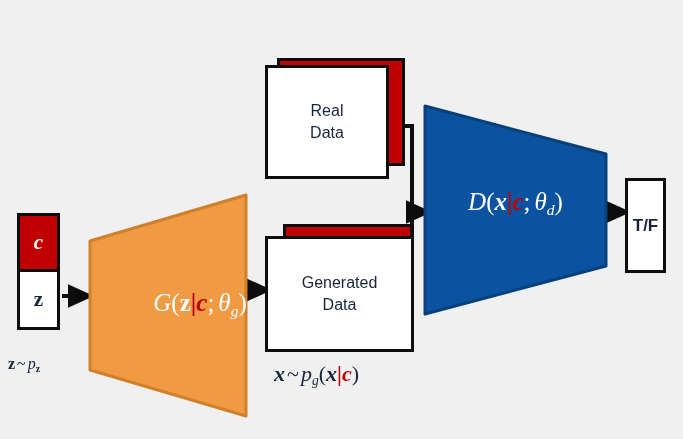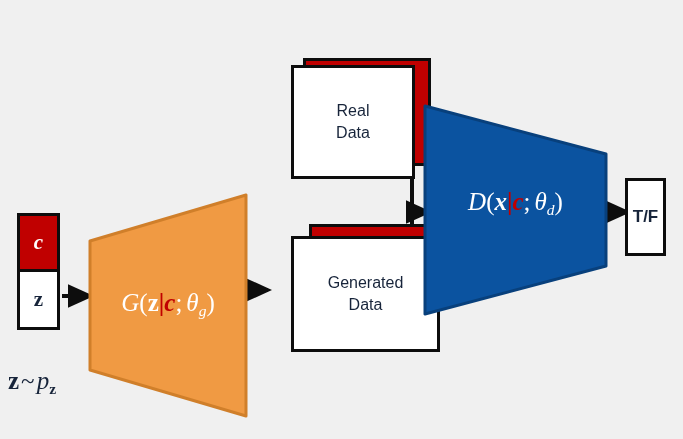--- a/index.html
+++ b/index.html
@@ -47,22 +47,22 @@
   
   #label-pdata {
     left: 274px; top: 20px;
     font-size: 22px;
   }
   #label-pg {
     left: 274px; top: 363px;
     font-size: 22px;
   }
   #label-pz {
-    left: 8px; top: 368px;
-    font-size: 25px;
+    left: 8px; top: 356px;
+    font-size: 16px;
   }
 
   
   #input-vector {
     left: 17px; top: 213px;
     width: 43px; height: 117px;
     border: 3px solid #0d0d0d;
     box-sizing: border-box;
     background: #ffffff;
   }
@@ -97,26 +97,26 @@
   .trap-text {
     position: absolute;
     width: 100%;
     text-align: center;
     color: #ffffff;
     font-family: "Liberation Serif", serif;
     white-space: nowrap;
     line-height: 1;
   }
   #generator   { left: 88px; top: 193px; width: 160px; height: 225px; }
-  #gen-text    { left: 0; top: 97px; font-size: 25px; }
+  #gen-text    { left: 0; top: 97px; font-size: 25px; padding-left: 32px; }
   #discriminator { left: 423px; top: 104px; width: 185px; height: 212px; }
   #disc-text   { left: 0; top: 85px; font-size: 25px; }
 
   
-  .datacard { position: absolute; margin-left: 26px; }
+  .datacard { position: absolute; }
   .card-back {
     position: absolute;
     background: #c00000;
     border: 3px solid #0d0d0d;
     box-sizing: border-box;
   }
   .card-front {
     position: absolute;
     background: #ffffff;
     border: 3px solid #0d0d0d;
@@ -135,21 +135,21 @@
   #card-real .card-back  { left: 12px; top: 0;  width: 128px; height: 108px; }
   #card-real .card-front { left: 0;  top: 7px;  width: 124px; height: 114px; }
 
   #card-gen   { left: 265px; top: 224px; width: 148px; height: 128px; }
   #card-gen .card-back  { left: 18px; top: 0;  width: 130px; height: 118px; }
   #card-gen .card-front { left: 0;  top: 12px; width: 149px; height: 116px; }
 
   
   #tf-box {
     left: 625px; top: 178px;
-    width: 41px; height: 78px;
+    width: 41px; height: 95px;
     background: #ffffff;
     border: 3px solid #0d0d0d;
     box-sizing: border-box;
     display: flex; align-items: center; justify-content: center;
     color: #17243a;
     font-family: "Liberation Sans", sans-serif;
     font-weight: bold;
     font-size: 17px;
   }
 
@@ -175,20 +175,23 @@
     <polyline points="393,126 412,126 412,212" fill="none" stroke="#0d0d0d" stroke-width="4"></polyline>
 
     <polyline points="393,301 412,301 412,212" fill="none" stroke="#0d0d0d" stroke-width="4"></polyline>
 
     <line x1="410" y1="212" x2="428" y2="212" stroke="#0d0d0d" stroke-width="4" marker-end="url(#arrowhead)"></line>
 
     <line x1="598" y1="212" x2="627" y2="212" stroke="#0d0d0d" stroke-width="4" marker-end="url(#arrowhead)"></line>
   </svg>
 
 
+  <div class="abs mathlabel" id="label-pg">
+    <span class="mb">x</span><span class="tilde">~</span><span class="mi">p</span><span class="sub">g</span><span>(</span><span class="mb">x</span><span class="bar">|</span><span class="mb red">c</span><span>)</span>
+  </div>
 
   <div class="abs mathlabel" id="label-pz">
     <span class="mbu">z</span><span class="tilde">~</span><span class="mi">p</span><span class="subu">z</span>
   </div>
 
   <div class="abs" id="input-vector">
     <div id="input-cell-c">c</div>
     <div id="input-cell-z">z</div>
   </div>
 

